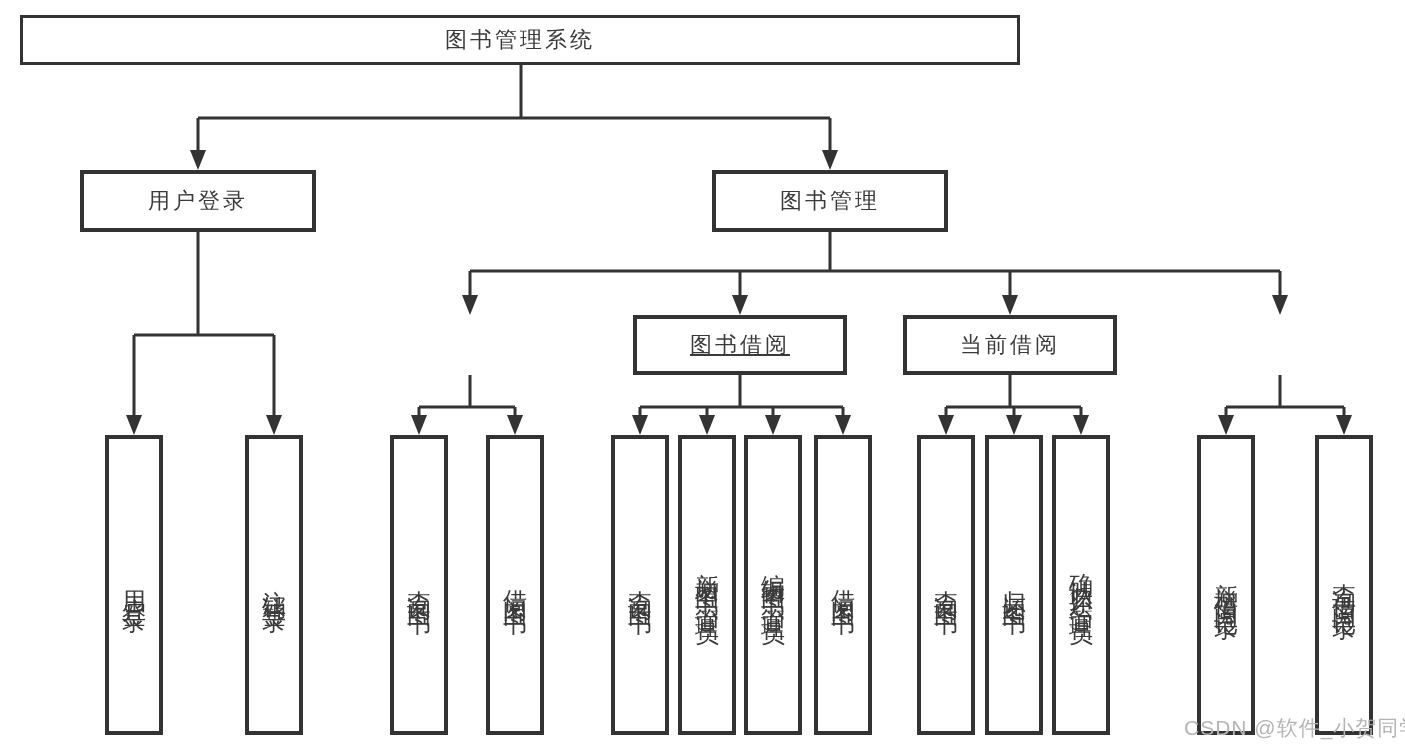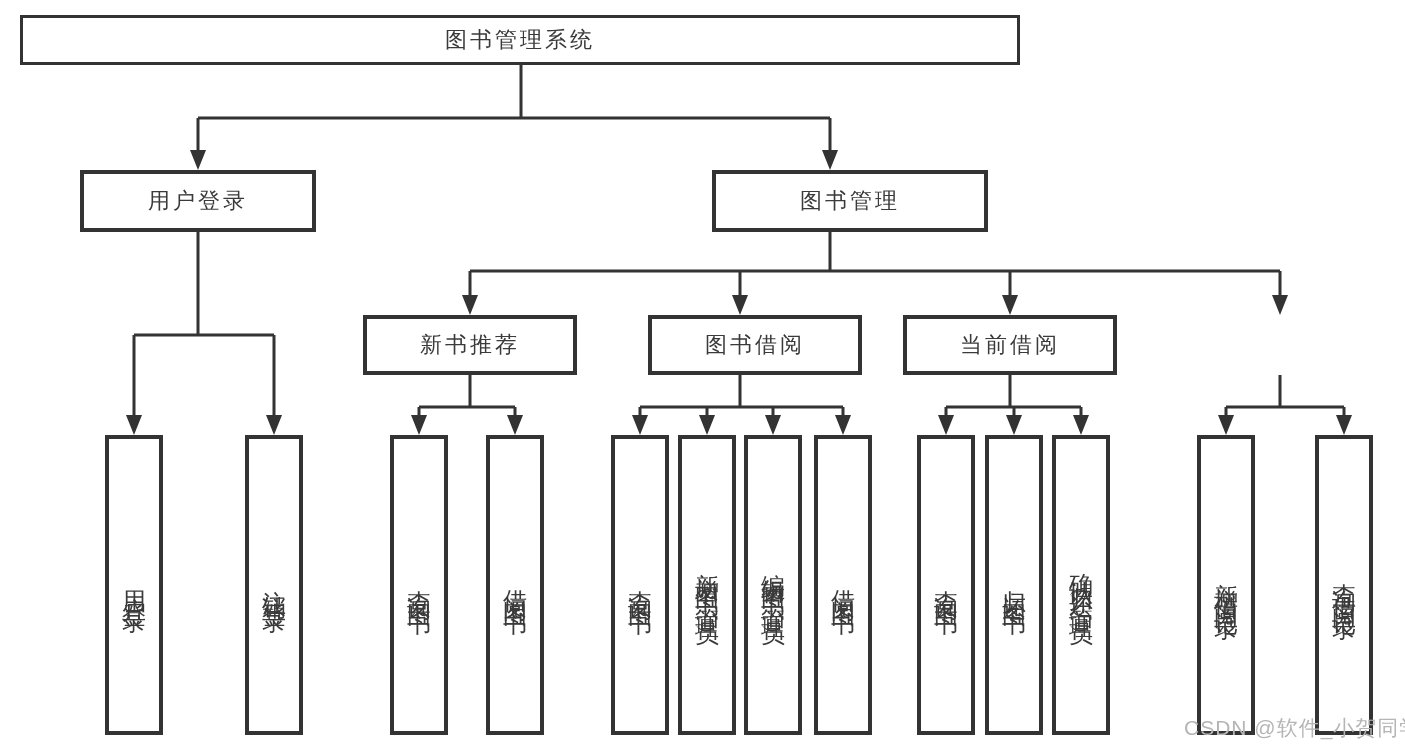--- a/index.html
+++ b/index.html
@@ -105,24 +105,23 @@
     <polygon class="arrow" points="1073,415 1089,415 1081,435"></polygon>
 
     <path class="line" d="M1280 375 V407 M1226 407 H1344 M1226 407 V419 M1344 407 V419"></path>
     <polygon class="arrow" points="1218,415 1234,415 1226,435"></polygon>
     <polygon class="arrow" points="1336,415 1352,415 1344,435"></polygon>
   </svg>
 
   <div class="node root h-node" style="left:20px; top:15px; width:1000px; height:50px;">图书管理系统</div>
 
   <div class="node h-node" style="left:80px; top:170px; width:236px; height:62px;">用户登录</div>
-  <div class="node h-node" style="left:712px; top:170px; width:276px; height:62px;">图书管理</div>
+  <div class="node h-node" style="left:712px; top:170px; width:236px; height:62px;">图书管理</div>
 
-  <div class="node h-node" style="left:363px; top:315px; width:214px; height:60px;">新书推荐</div>
-  <div class="node h-node" style="left:648px; top:315px; width:214px; height:60px;">图书借阅</div>
+  <div class="node h-node" style="left:633px; top:315px; width:214px; height:60px;text-decoration:underline;">图书借阅</div>
   <div class="node h-node" style="left:903px; top:315px; width:214px; height:60px;text-align:center;">当前借阅</div>
 
   <div class="node v-node" style="left:105px; top:435px; width:58px; height:300px;">用户登录</div>
   <div class="node v-node" style="left:245px; top:435px; width:58px; height:300px;">注销登录</div>
 
   <div class="node v-node" style="left:390px; top:435px; width:58px; height:300px;">查询图书</div>
   <div class="node v-node" style="left:486px; top:435px; width:58px; height:300px;">借阅图书</div>
 
   <div class="node v-node" style="left:611px; top:435px; width:58px; height:300px;">查询图书</div>
   <div class="node v-node" style="left:678px; top:435px; width:58px; height:300px;">新增图书（管理员）</div>

